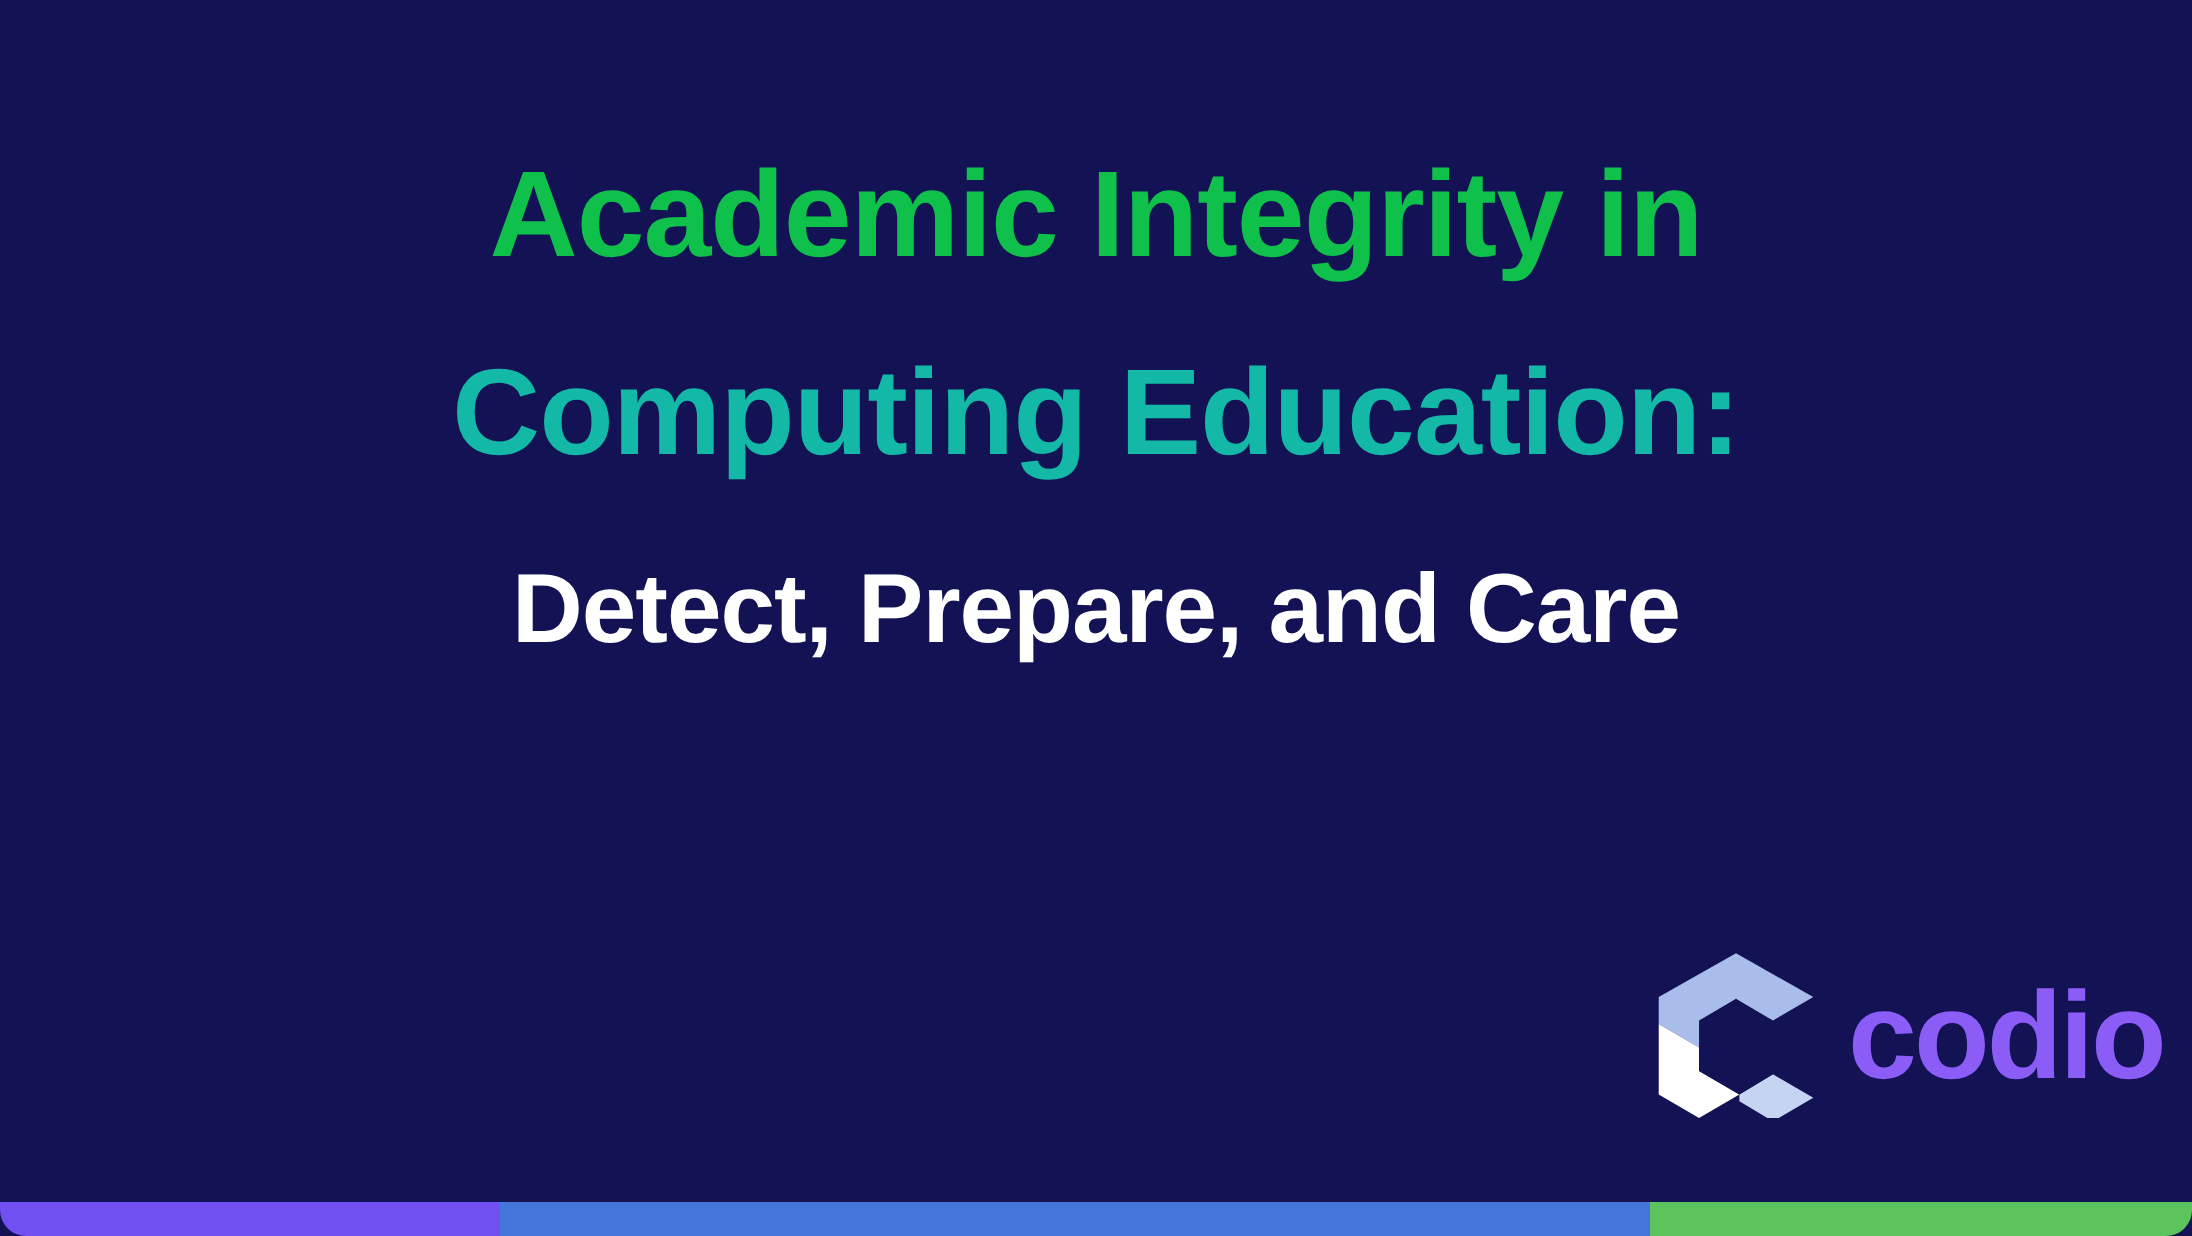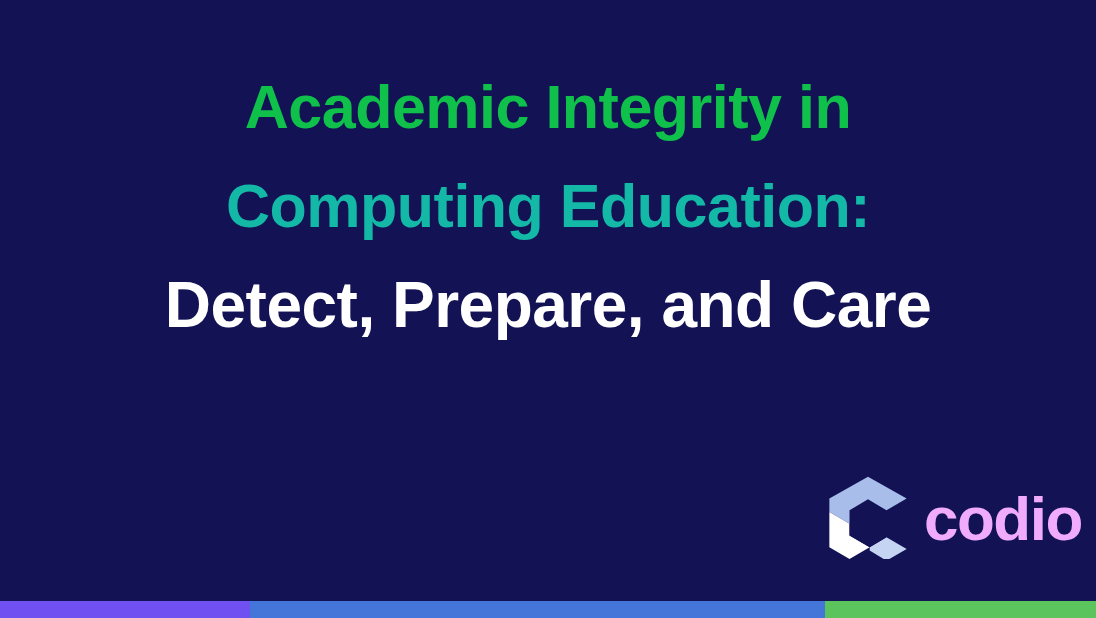--- a/index.html
+++ b/index.html
@@ -42,21 +42,21 @@
     letter-spacing: -0.5px;
     white-space: nowrap;
   }
 
   .title-line.green {
     color: #0FC04A;
   }
 
   .title-line.white {
     color: #FFFFFF;
-    font-size: 64px;
+    font-size: 49px;
   }
 
   
   .logo {
     position: absolute;
     left: 826px;
     top: 474px;
     width: 252px;
     height: 86px;
     display: flex;
@@ -91,40 +91,40 @@
     height: 17px;
     display: flex;
   }
   .accent-seg {
     height: 100%;
   }
 </style>
 </head>
 <body>
 
-<div class="slide" style="background: rgb(18, 18, 85);">
+<div class="slide" style="background: rgb(18, 18, 85); border-radius: 13px;">
 
   <div class="title-block">
     <span class="title-line green" style="color: rgb(15, 192, 74);">Academic Integrity in</span>
     <span class="title-line green" style="color: #14b8a6;">Computing Education:</span>
     <span class="title-line white" style="color: rgb(255, 255, 255);">Detect, Prepare, and Care</span>
   </div>
 
   <div class="logo">
     <svg class="logo-mark" viewBox="0 0 100 100">
 
       <polygon points="50,2 96,28 72,42 50,29 28,42 28,58 4,44 4,28" fill="#A9BDEB"></polygon>
 
       <polygon points="4,44 28,58 28,72 52,86 28,100 4,86" fill="#FFFFFF"></polygon>
 
       <polygon points="52,86 72,74 96,88 72,102 52,90" fill="#C6D4F3"></polygon>
 
       <polygon points="28,58 28,72 52,86 72,74 50,61" fill="#121255"></polygon>
     </svg>
-    <span class="logo-wordmark" style="color: #f0abfc;">codio</span>
+    <span class="logo-wordmark" style="color: #8b5cf6;">codio</span>
   </div>
 
   <div class="accent-bar" style="height: 17px;">
     <div class="accent-seg" style="background: rgb(112, 80, 240); width: 250px;"></div>
     <div class="accent-seg" style="background: rgb(68, 117, 216); width: 575px;"></div>
     <div class="accent-seg" style="background: rgb(91, 196, 92); width: 271px;"></div>
   </div>
 
 </div>
 

